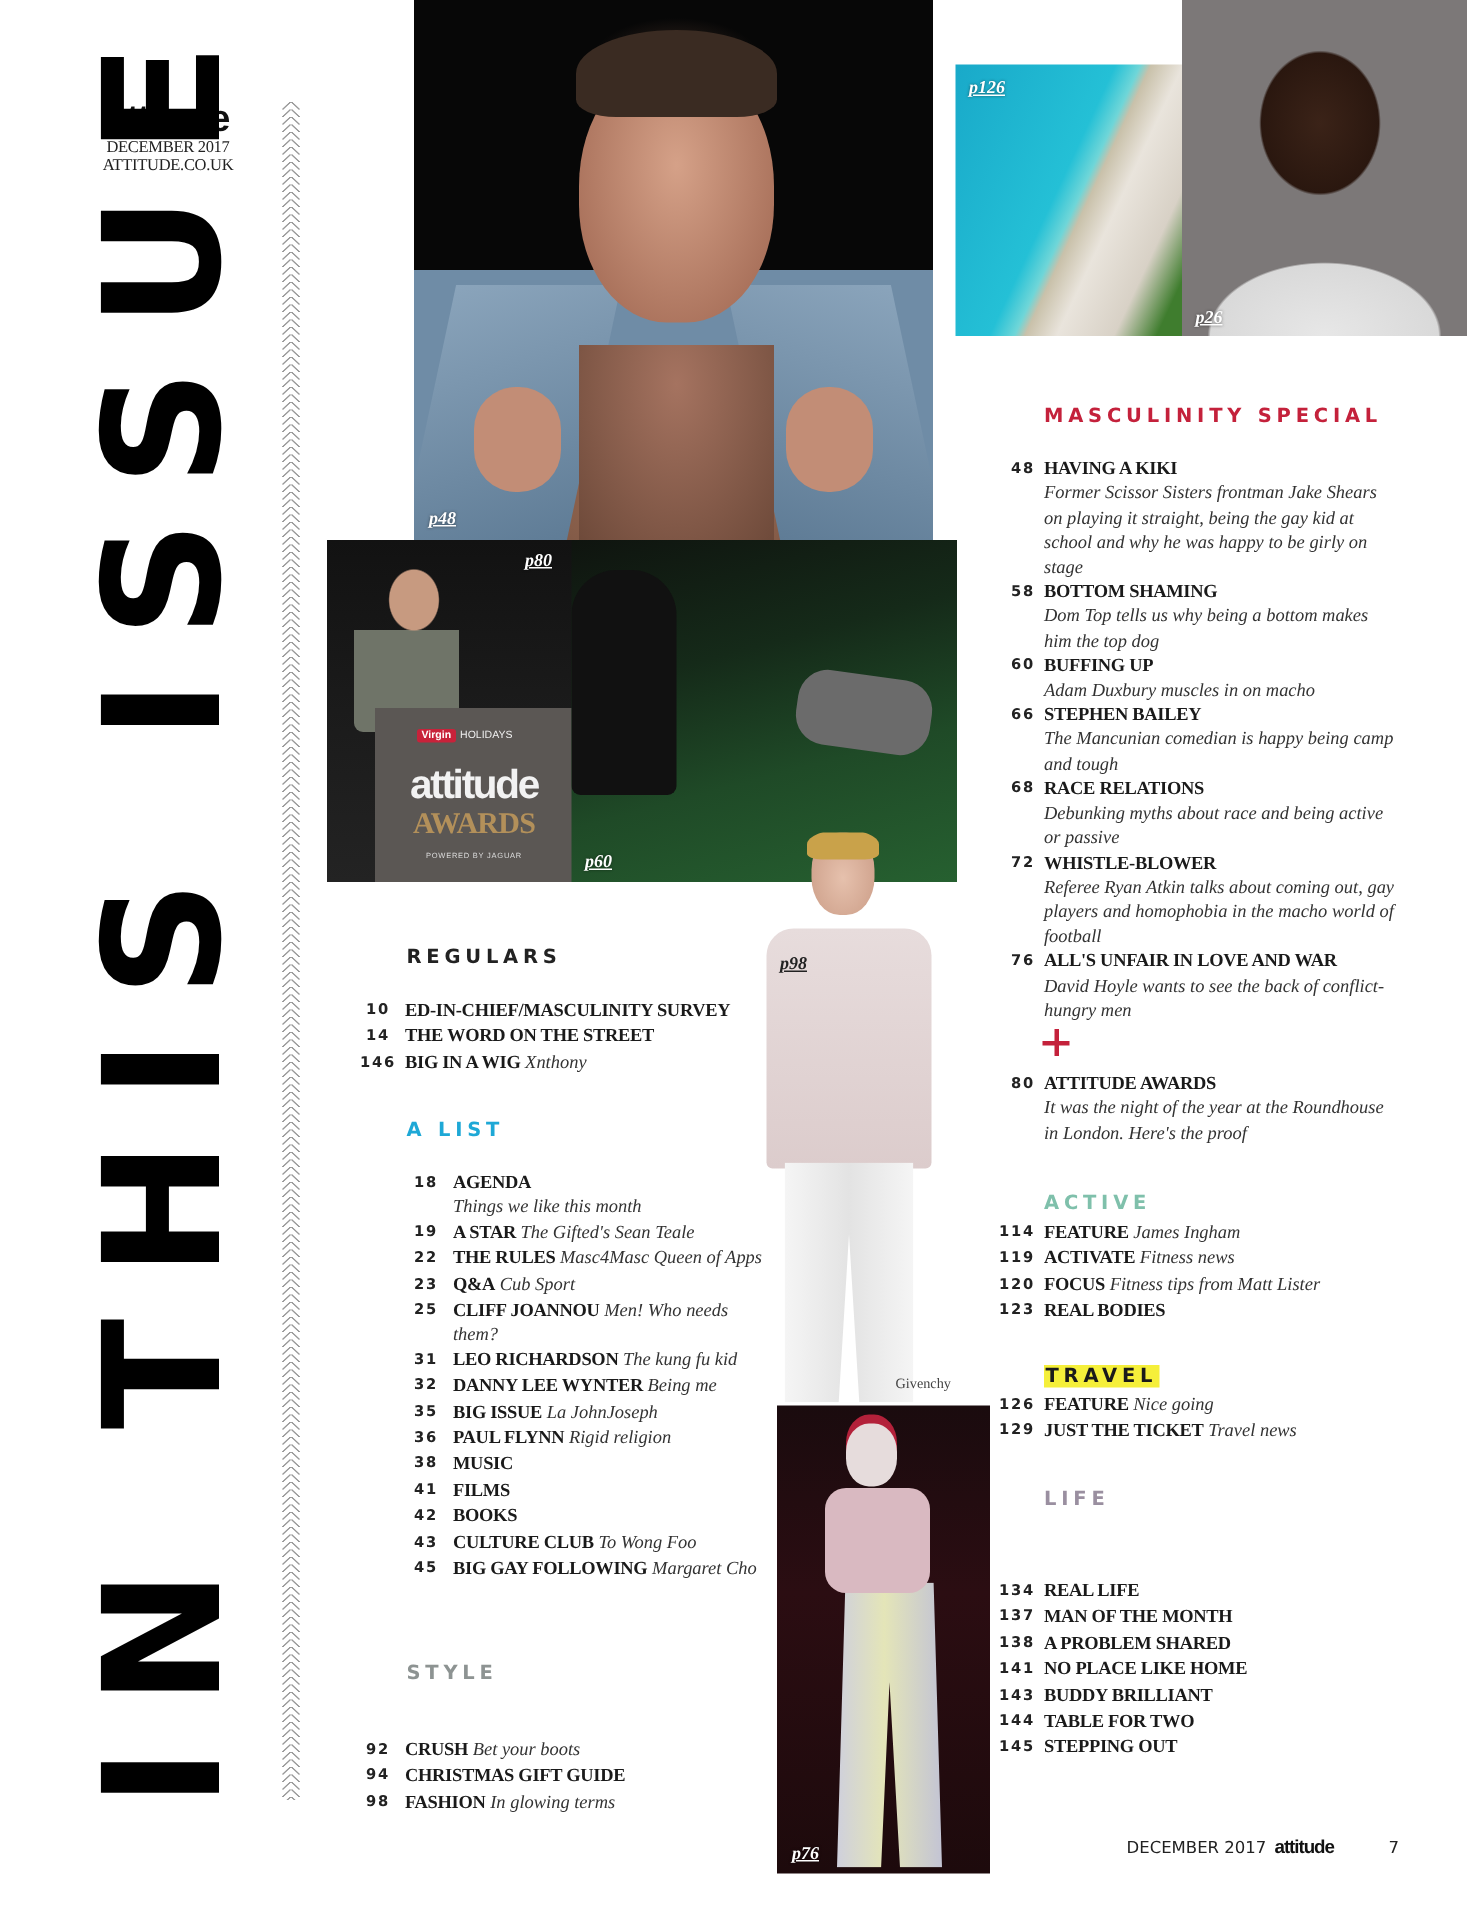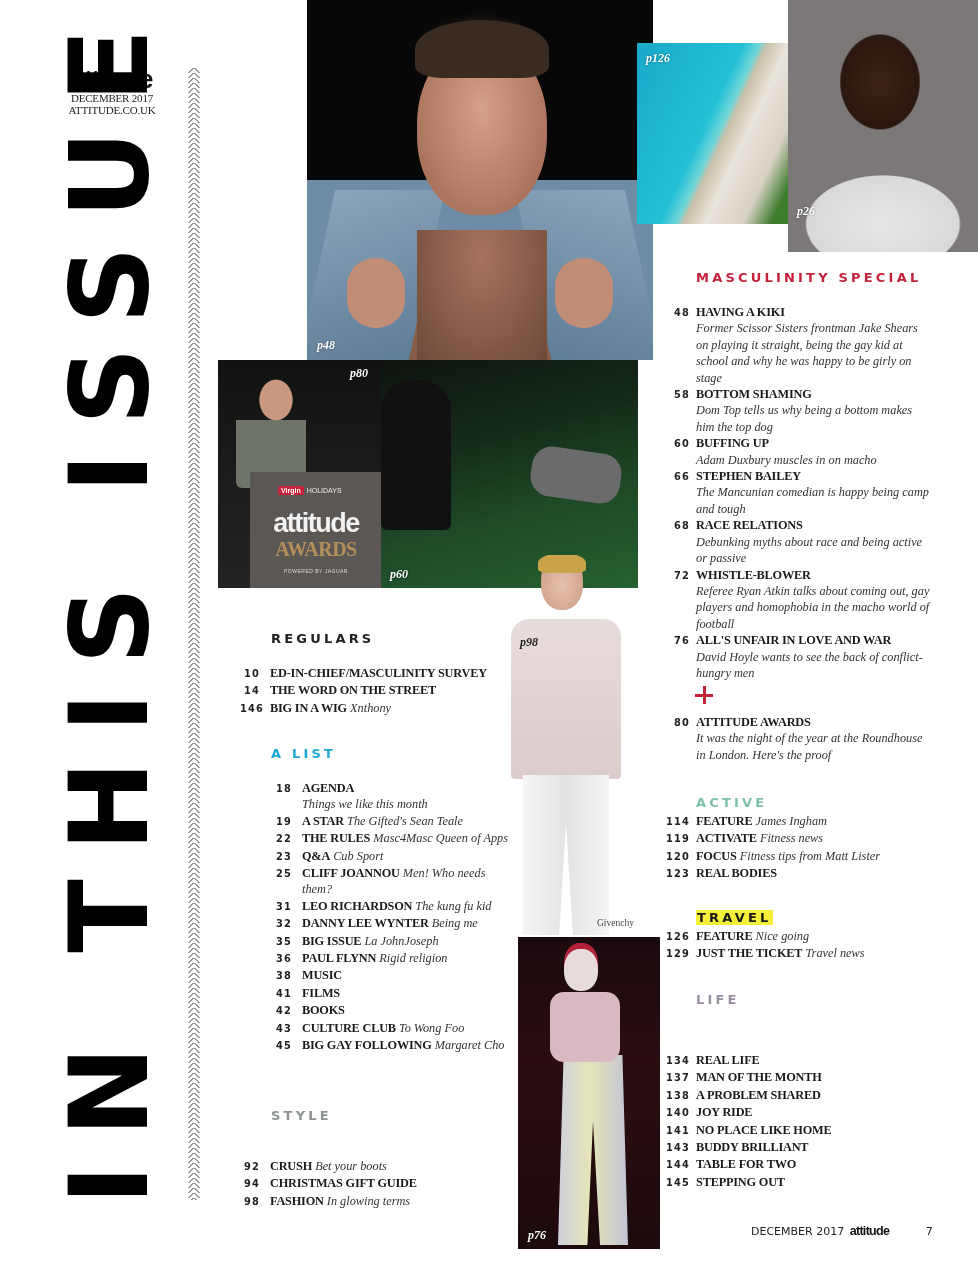--- a/index.html
+++ b/index.html
@@ -26,41 +26,41 @@
       background-image:
         linear-gradient(135deg, transparent 45%, #9a9a9a 45%, #9a9a9a 55%, transparent 55%),
         linear-gradient(225deg, transparent 45%, #9a9a9a 45%, #9a9a9a 55%, transparent 55%);
       background-size: 6px 5px, 6px 5px;
       background-position: 0 0, 6px 0;
       background-repeat: repeat-y;
     }
 
     
     .photo { position: absolute; overflow: hidden; }
-    .photo .plabel { position: absolute; font-family: "Liberation Serif", serif; font-style: italic; font-weight: bold; font-size: 12px; color: #fff; text-shadow: 0 0 2px rgba(0,0,0,0.5); }
+    .photo .plabel { position: absolute; font-family: "Liberation Serif", serif; font-style: italic; font-weight: bold; font-size: 12px; color: #fff; text-shadow: 0 0 2px rgba(0,0,0,0.5); text-decoration: underline; }
     .photo .plabel.dark { color: #222; text-shadow: none; }
 
-    .p48 { left: 307px; top: 0; width: 346px; height: 360px;
+    .p48 { left: 276px; top: 0; width: 346px; height: 360px;
       background:
         radial-gradient(ellipse 70px 95px at 175px 120px, #c89478 0%, #a9725a 60%, transparent 62%),
         radial-gradient(ellipse 150px 80px at 175px 330px, #9c6c55 0%, #7f5845 70%, transparent 72%),
         linear-gradient(180deg, transparent 180px, #6f8ca6 180px),
         radial-gradient(ellipse 80px 40px at 175px 40px, #3a2a22 0%, transparent 70%),
         #070707; }
     .p48 .jacket-l { position:absolute; left:10px; top:190px; width:110px; height:170px; background: linear-gradient(160deg,#8aa4bb,#5f7c96); transform: skewX(-12deg); }
     .p48 .jacket-r { position:absolute; right:10px; top:190px; width:110px; height:170px; background: linear-gradient(200deg,#8aa4bb,#5f7c96); transform: skewX(12deg); }
     .p48 .chest { position:absolute; left:110px; top:230px; width:130px; height:130px; background: radial-gradient(ellipse at 50% 20%, #a57360, #6e4a3a); }
     .p48 .face { position:absolute; left:110px; top:40px; width:130px; height:175px; border-radius: 48% 48% 45% 45%; background: radial-gradient(ellipse at 50% 40%, #d5a188, #a8705a 80%); }
     .p48 .hair { position:absolute; left:108px; top:20px; width:134px; height:58px; border-radius: 50% 50% 20% 20%; background: #3a2b22; }
     .p48 .fist-l, .p48 .fist-r { position:absolute; top:258px; width:58px; height:70px; border-radius: 28px; background:#c28d76; }
     .p48 .fist-l { left:40px; } .p48 .fist-r { right:40px; }
 
     .p126 { left: 637px; top: 43px; width: 153px; height: 181px;
       background: linear-gradient(115deg, #19a9c9 0%, #24c0d6 45%, #6fd6d8 52%, #c9c1aa 55%, #e9e4dc 64%, #d8d1c6 80%, #3f7d2e 92%); }
-    .p26 { left: 788px; top: 0; width: 190px; height: 252px;
+    .p26 { left: 788px; top: 0; width: 190px; height: 224px;
       background: radial-gradient(ellipse 52px 62px at 92px 82px, #3b2318 0%, #2a170f 75%, transparent 78%),
                   radial-gradient(ellipse 95px 60px at 95px 224px, #e7e7e7 0%, #d9d9d9 80%, transparent 82%),
                   #7c7878; }
     .p80 { left: 218px; top: 360px; width: 164px; height: 228px;
       background: linear-gradient(180deg, #121212 0%, #1b1b1b 50%, #232323 100%); }
     .p80 .podium { position:absolute; left:32px; top:112px; width:132px; height:116px; background:#5b5754; }
     .p80 .podium .pl1 { position:absolute; left:0; right:0; top:36px; text-align:center; font-family:"Liberation Sans",sans-serif; font-weight:bold; font-size:27px; color:#f2f2f2; letter-spacing:-1.5px; }
     .p80 .podium .pl2 { position:absolute; left:0; right:0; top:66px; text-align:center; font-family:"Liberation Serif",serif; font-weight:bold; font-size:20px; color:#b3905a; letter-spacing:-0.5px; }
     .p80 .podium .pl0 { position:absolute; left:28px; top:14px; font-family:"Liberation Sans",sans-serif; font-size:7px; color:#eee; }
     .p80 .podium .pl0 b { display:inline-block; background:#c8223a; color:#fff; padding:1px 3px; margin-right:3px; border-radius:2px; }
@@ -348,24 +348,20 @@
     </li>
   <li>
       <span class="num">137</span>
       <span class="body"><span class="t">MAN OF THE MONTH</span></span>
     </li>
   <li>
       <span class="num">138</span>
       <span class="body"><span class="t">A PROBLEM SHARED</span></span>
     </li>
   <li>
-      <span class="num">140</span>
-      <span class="body"><span class="t">JOY RIDE</span></span>
-    </li>
-  <li>
       <span class="num">141</span>
       <span class="body"><span class="t">NO PLACE LIKE HOME</span></span>
     </li>
   <li>
       <span class="num">143</span>
       <span class="body"><span class="t">BUDDY BRILLIANT</span></span>
     </li>
   <li>
       <span class="num">144</span>
       <span class="body"><span class="t">TABLE FOR TWO</span></span>

